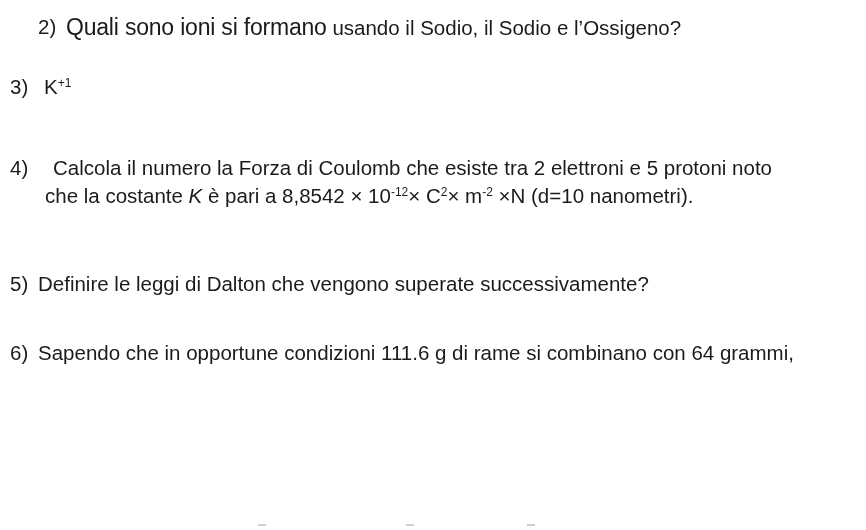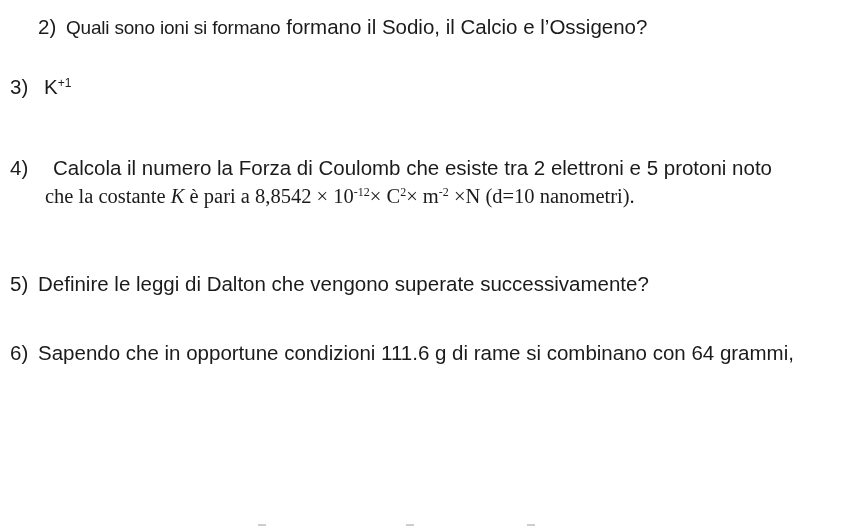--- a/index.html
+++ b/index.html
@@ -15,37 +15,37 @@
   .qnum { position:absolute; left:0; top:0; }
   .qline { white-space:nowrap; }
   
   .q2 { margin-left:28px; }
   .q3 { margin-top:31px; }
   .q4 { margin-top:50px; }
   .q5 { margin-top:57px; }
   .q6 { margin-top:41px; }
   .q3 .l2 { padding-left:6px; }
   .q4 .l1 { padding-left:15px; }
-  .q4 .l2 { padding-left:7px;font-family:Liberation Serif, serif; }
-  .alt-font { font-size:19px; letter-spacing:-0.2px; }
+  .q4 .l2 { padding-left:7px; }
+  .alt-font { font-size:23px; letter-spacing:-0.2px; }
   .it { font-style:italic; }
   .sup { font-size:12px; position:relative; top:-7px; letter-spacing:0; }
   .remnant { position:absolute; height:2px; background:#cdcdcd; }
   .r1 { left:258px; top:524px; width:8px; }
   .r2 { left:406px; top:524px; width:8px; }
   .r3 { left:527px; top:524px; width:8px; }
 </style>
 </head>
 <body>
 
 <div class="doc">
 
   <div class="question q2">
     <span class="qnum">2)</span>
-    <div class="qline"><span class="alt-font">Quali sono ioni si formano</span><span> formano il Sodio, il Calcio e l’Ossigeno?</span></div>
+    <div class="qline"><span class="alt-font">Quali sono ioni si formano</span><span> usando il Sodio, il Sodio e l’Ossigeno?</span></div>
   </div>
 
   <div class="question q3">
     <span class="qnum">3)</span>
     <div class="qline l2"><span>K</span><span class="sup">+1</span></div>
   </div>
 
   <div class="question q4">
     <span class="qnum">4)</span>
     <div class="qline l1">Calcola il numero la Forza di Coulomb che esiste tra 2 elettroni e 5 protoni noto</div>

